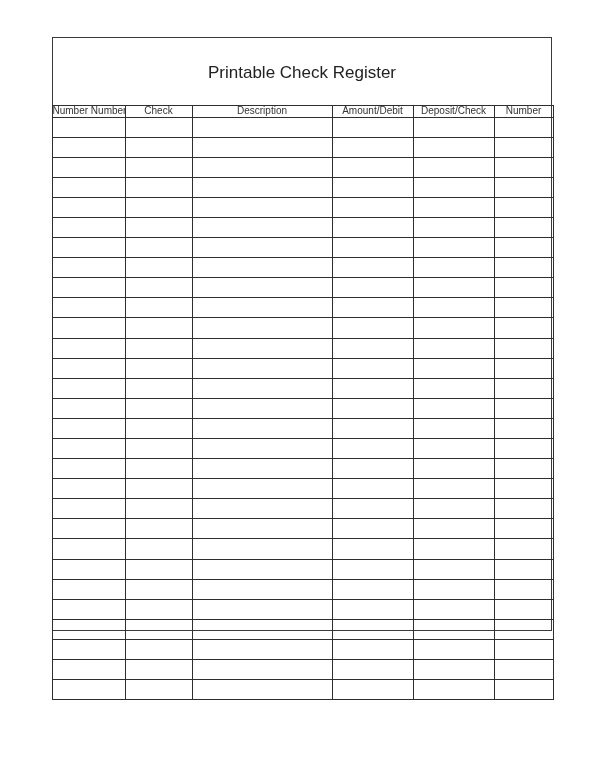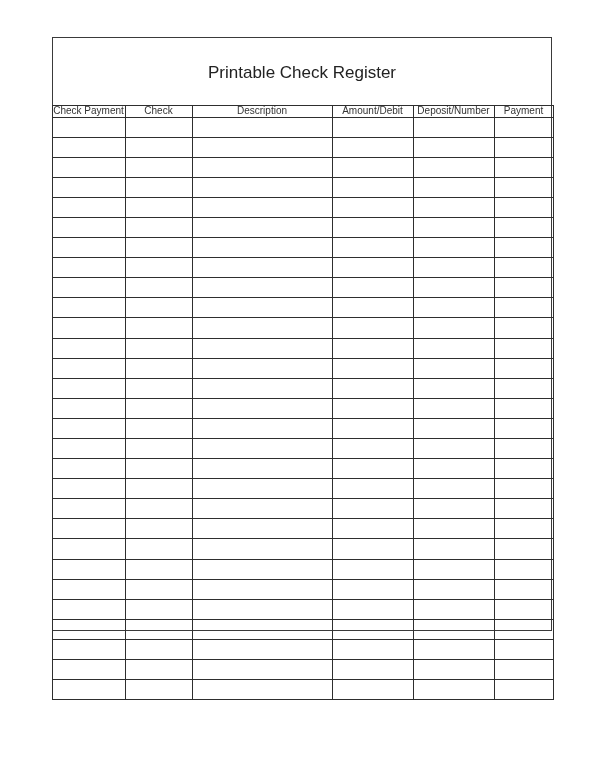--- a/index.html
+++ b/index.html
@@ -20,26 +20,26 @@
     <colgroup id="cols">
         <col style="width: 73px;">
         <col style="width: 67px;">
         <col style="width: 140px;">
         <col style="width: 81px;">
         <col style="width: 81px;">
         <col style="width: 59px;">
       </colgroup>
     <thead>
       <tr>
-        <th>Check Payment</th>
+        <th>Number Number</th>
         <th>Check</th>
         <th>Description</th>
         <th>Amount/Debit</th>
-        <th>Deposit/Number</th>
-        <th>Payment</th>
+        <th>Deposit/Check</th>
+        <th>Number</th>
       </tr>
     </thead>
     <tbody id="rows">
         <tr>
           <td></td>
           <td></td>
           <td></td>
           <td></td>
           <td></td>
           <td></td>

